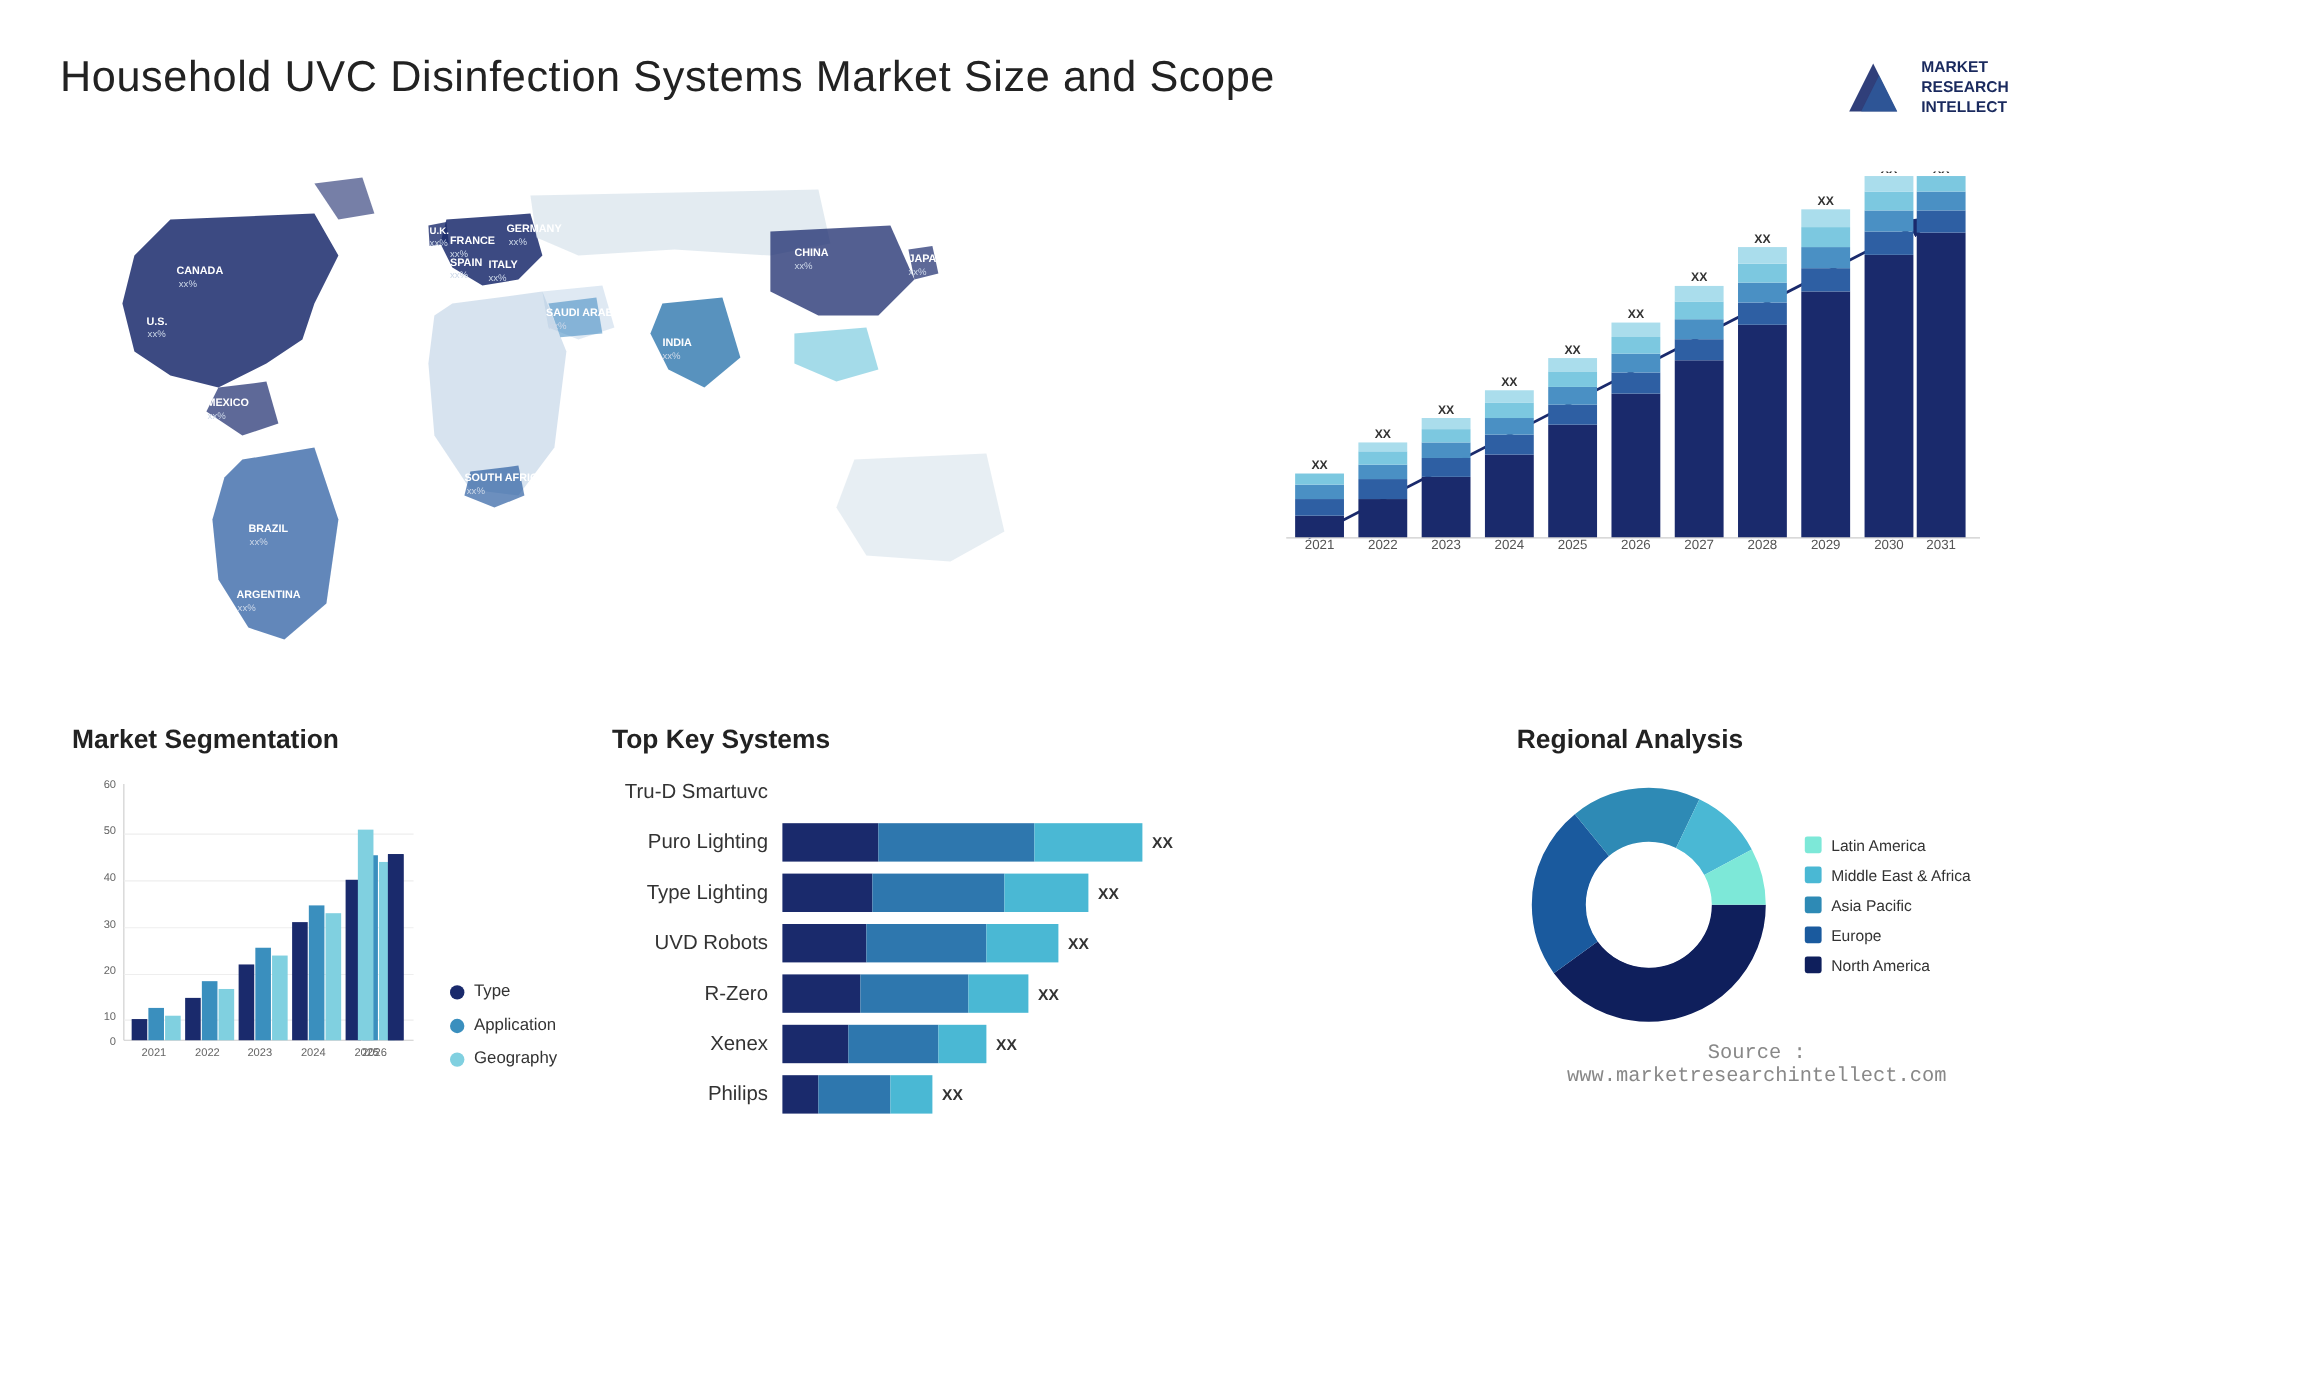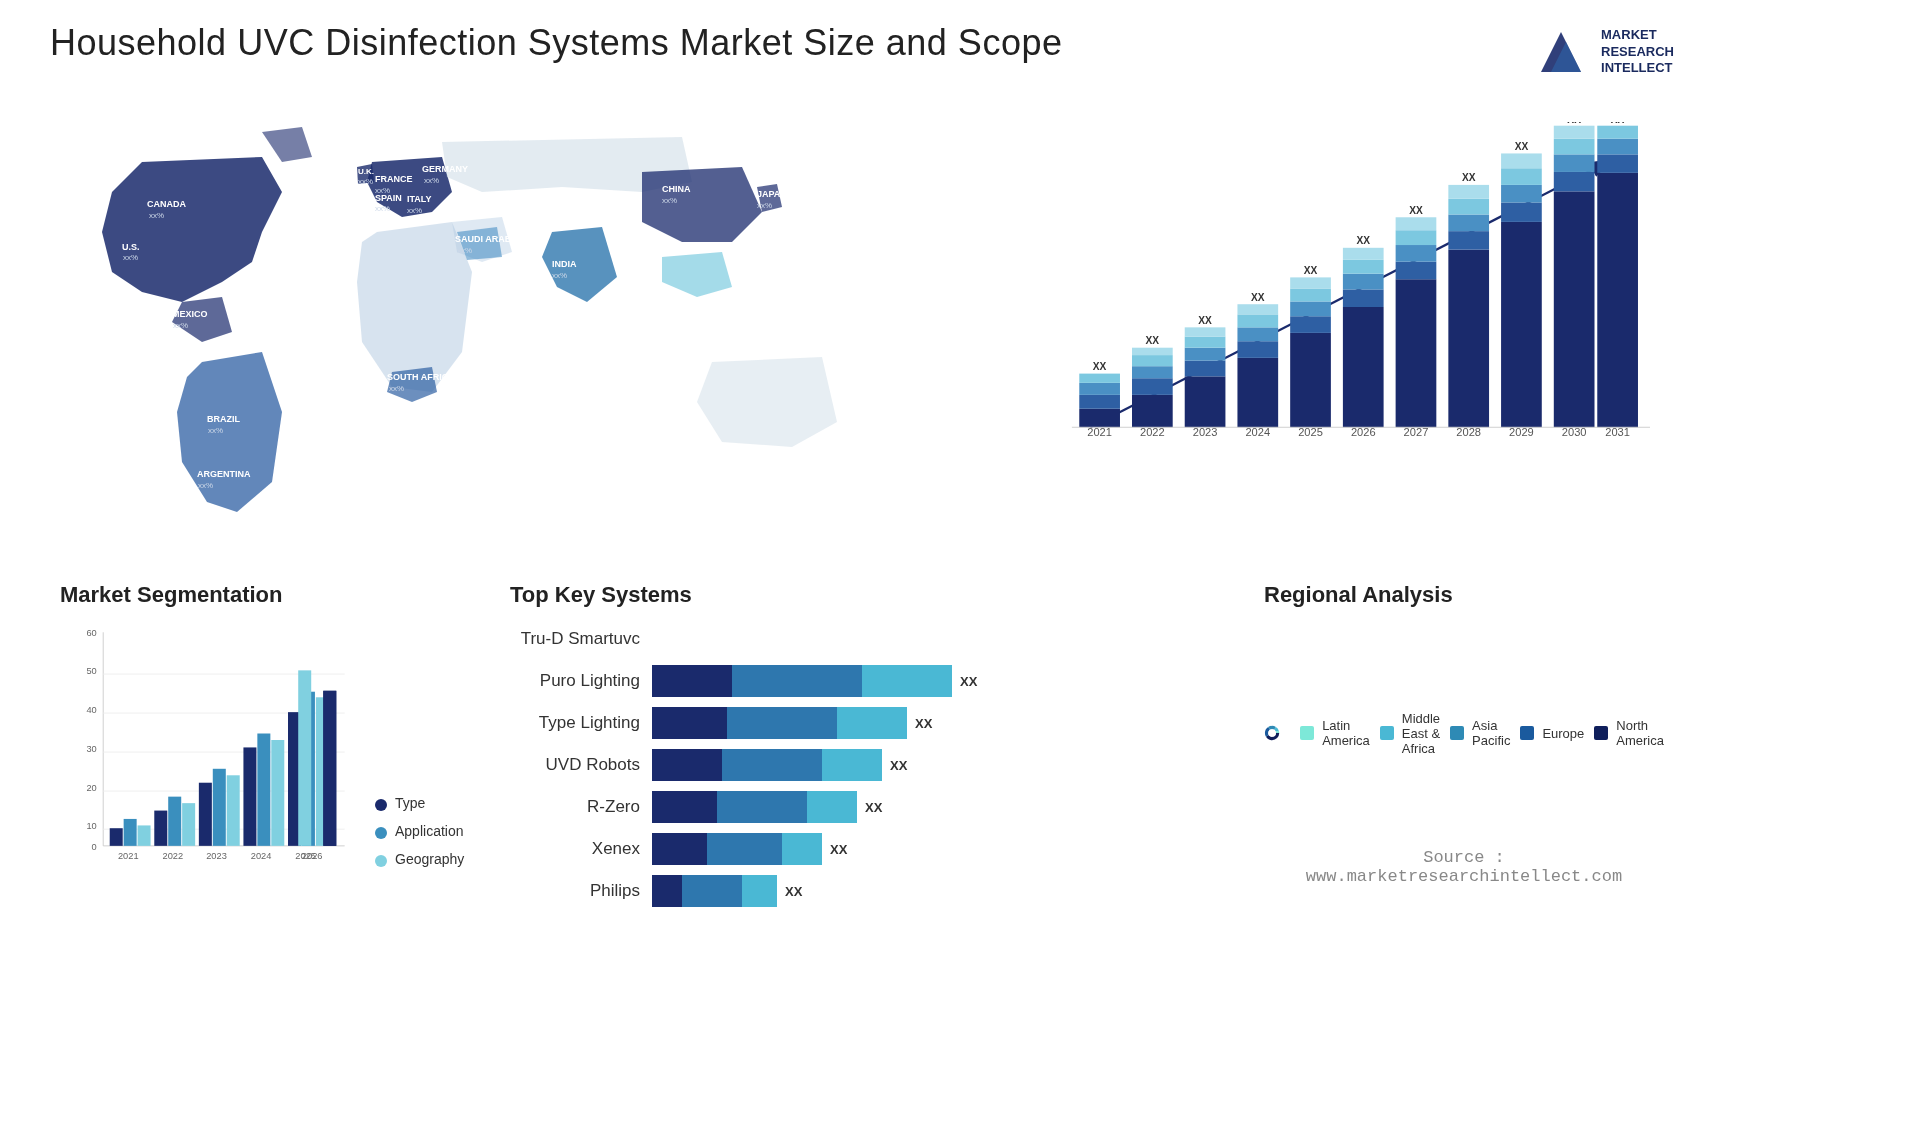--- a/index.html
+++ b/index.html
@@ -7,21 +7,21 @@
       width: 1920px;
       height: 1146px;
       background: #fff;
       font-family: 'Arial', sans-serif;
       overflow: hidden;
     }
 
     .page-container {
       width: 1724px;
       height: 1146px;
-      padding: 22px 50px;
+      padding: 43px 50px;
       position: relative;
     }
 
     
     .header {
       display: flex;
       justify-content: space-between;
       align-items: flex-start;
       margin-bottom: 20px;
     }
@@ -168,21 +168,21 @@
       padding: 10px;
     }
     .donut-area {
       display: flex;
       gap: 20px;
       align-items: center;
       margin-top: 10px;
     }
     .donut-legend {
       display: flex;
-      flex-direction: row;
+      flex-direction: column;
       gap: 10px;
     }
     .donut-legend-item {
       display: flex;
       align-items: center;
       gap: 8px;
       font-size: 13px;
       color: #333;
     }
     .donut-legend-color {

